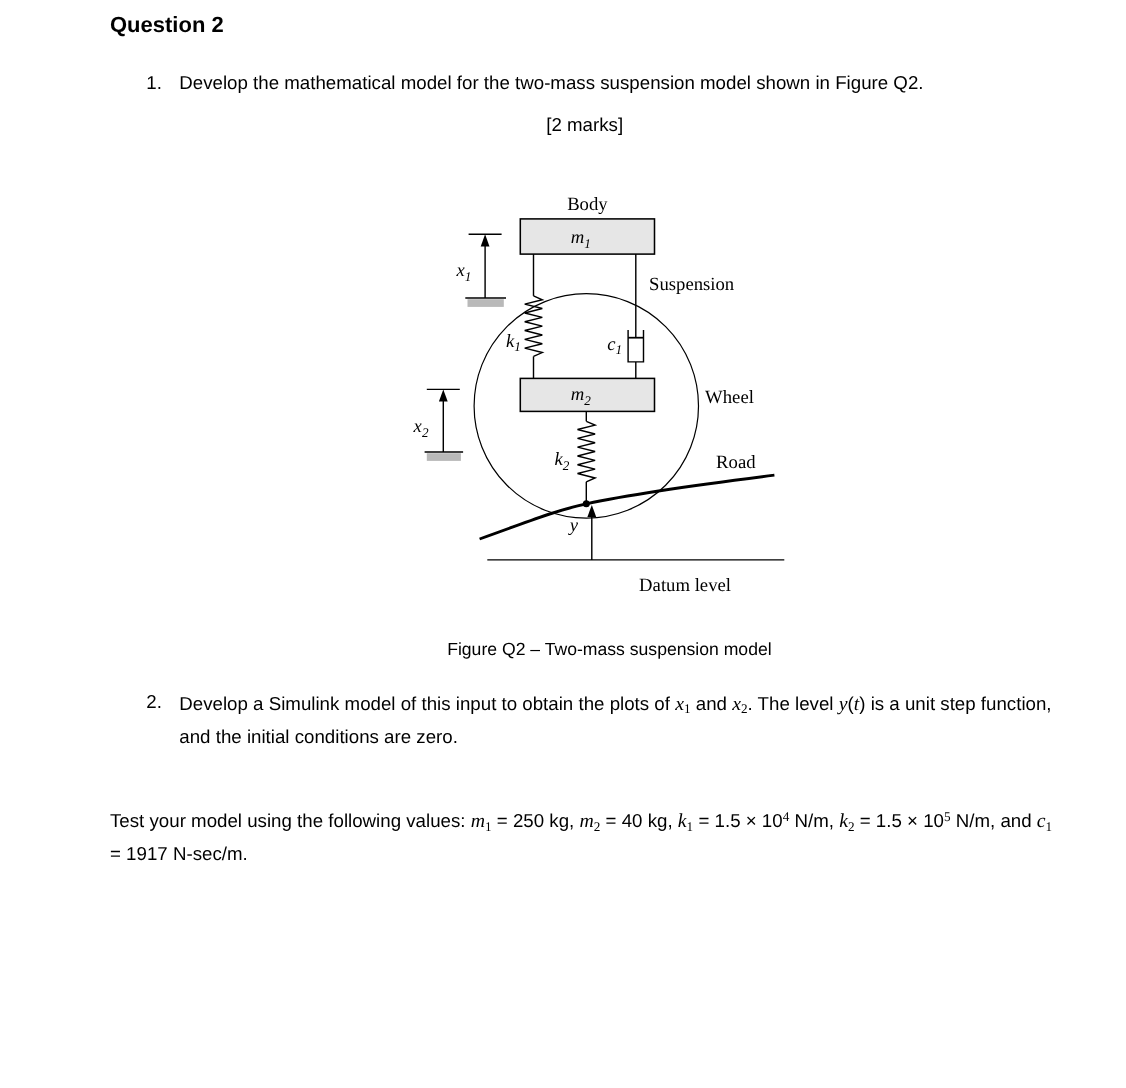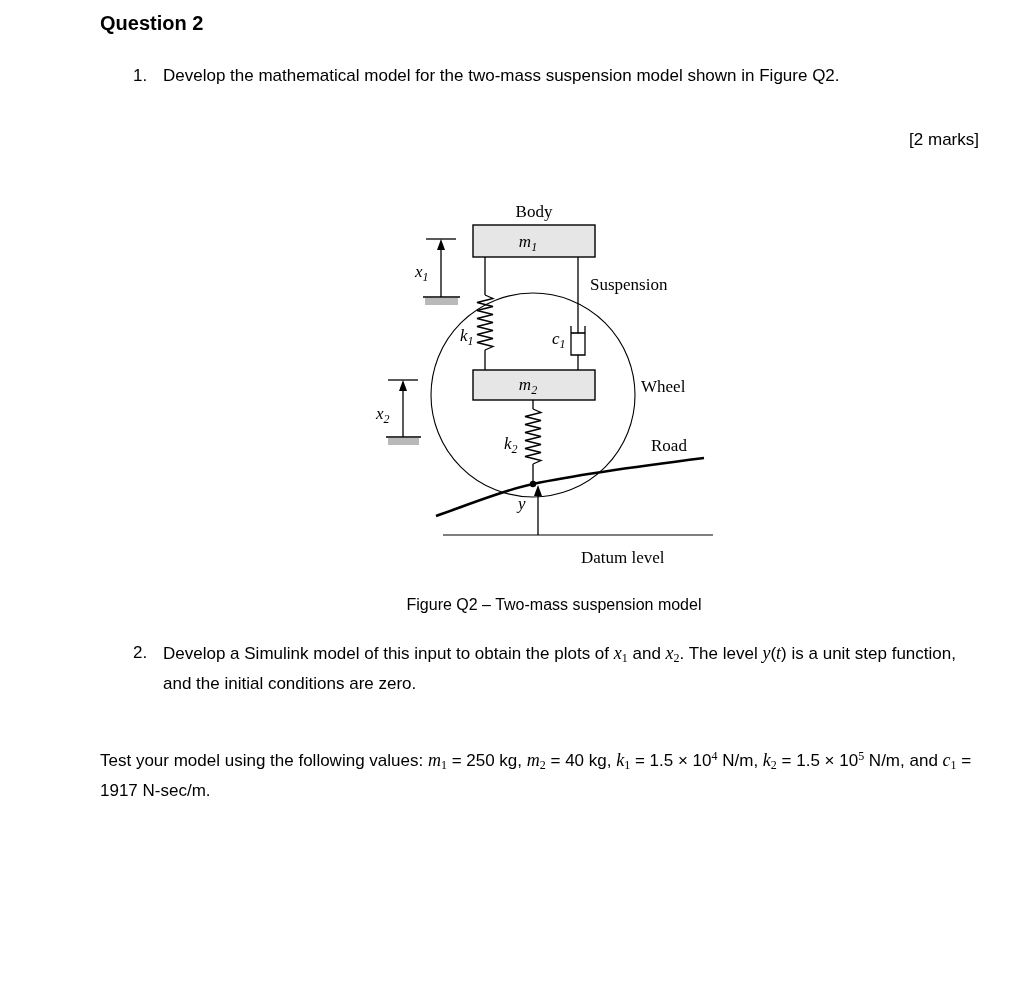--- a/index.html
+++ b/index.html
@@ -5,42 +5,42 @@
   * { margin: 0; padding: 0; box-sizing: border-box; }
   html, body { background: #ffffff; }
   body {
     width: 1024px;
     height: 989px;
     font-family: "Liberation Sans", sans-serif;
     font-size: 17px;
     color: #000;
     overflow: hidden;
   }
-  .page { padding: 12px 45px 0 100px; }
+  .page { padding: 12px 61px 0 100px; }
 
   .title {
     font-size: 20px;
     font-weight: bold;
     margin-bottom: 28px;
   }
 
   .list-item {
     display: flex;
     margin-left: 33px;
     line-height: 26px;
   }
   .list-num { width: 30px; flex: none; }
   .list-text { flex: 1; }
 
-  .marks { text-align: right; margin-top: 38px; line-height: 26px; }
+  .marks { text-align: center; margin-top: 12px; line-height: 26px; }
 
   .figure-wrap { margin-top: 40px; margin-left: 268px; width: 372px; }
   .figure-caption {
     text-align: center;
-    margin-top: 8px;
+    margin-top: 20px;
     font-size: 16px;
   }
 
   .item2 { margin-top: 26px; }
   .test-para { margin-top: 46px; line-height: 26px; }
 
   
   .mv { font-family: "Liberation Serif", serif; font-style: italic; font-size: 18px; }
   .rich sub, .rich sup { font-family: "Liberation Serif", serif; font-size: 12px; }
   .rich sub { vertical-align: -3px; }

